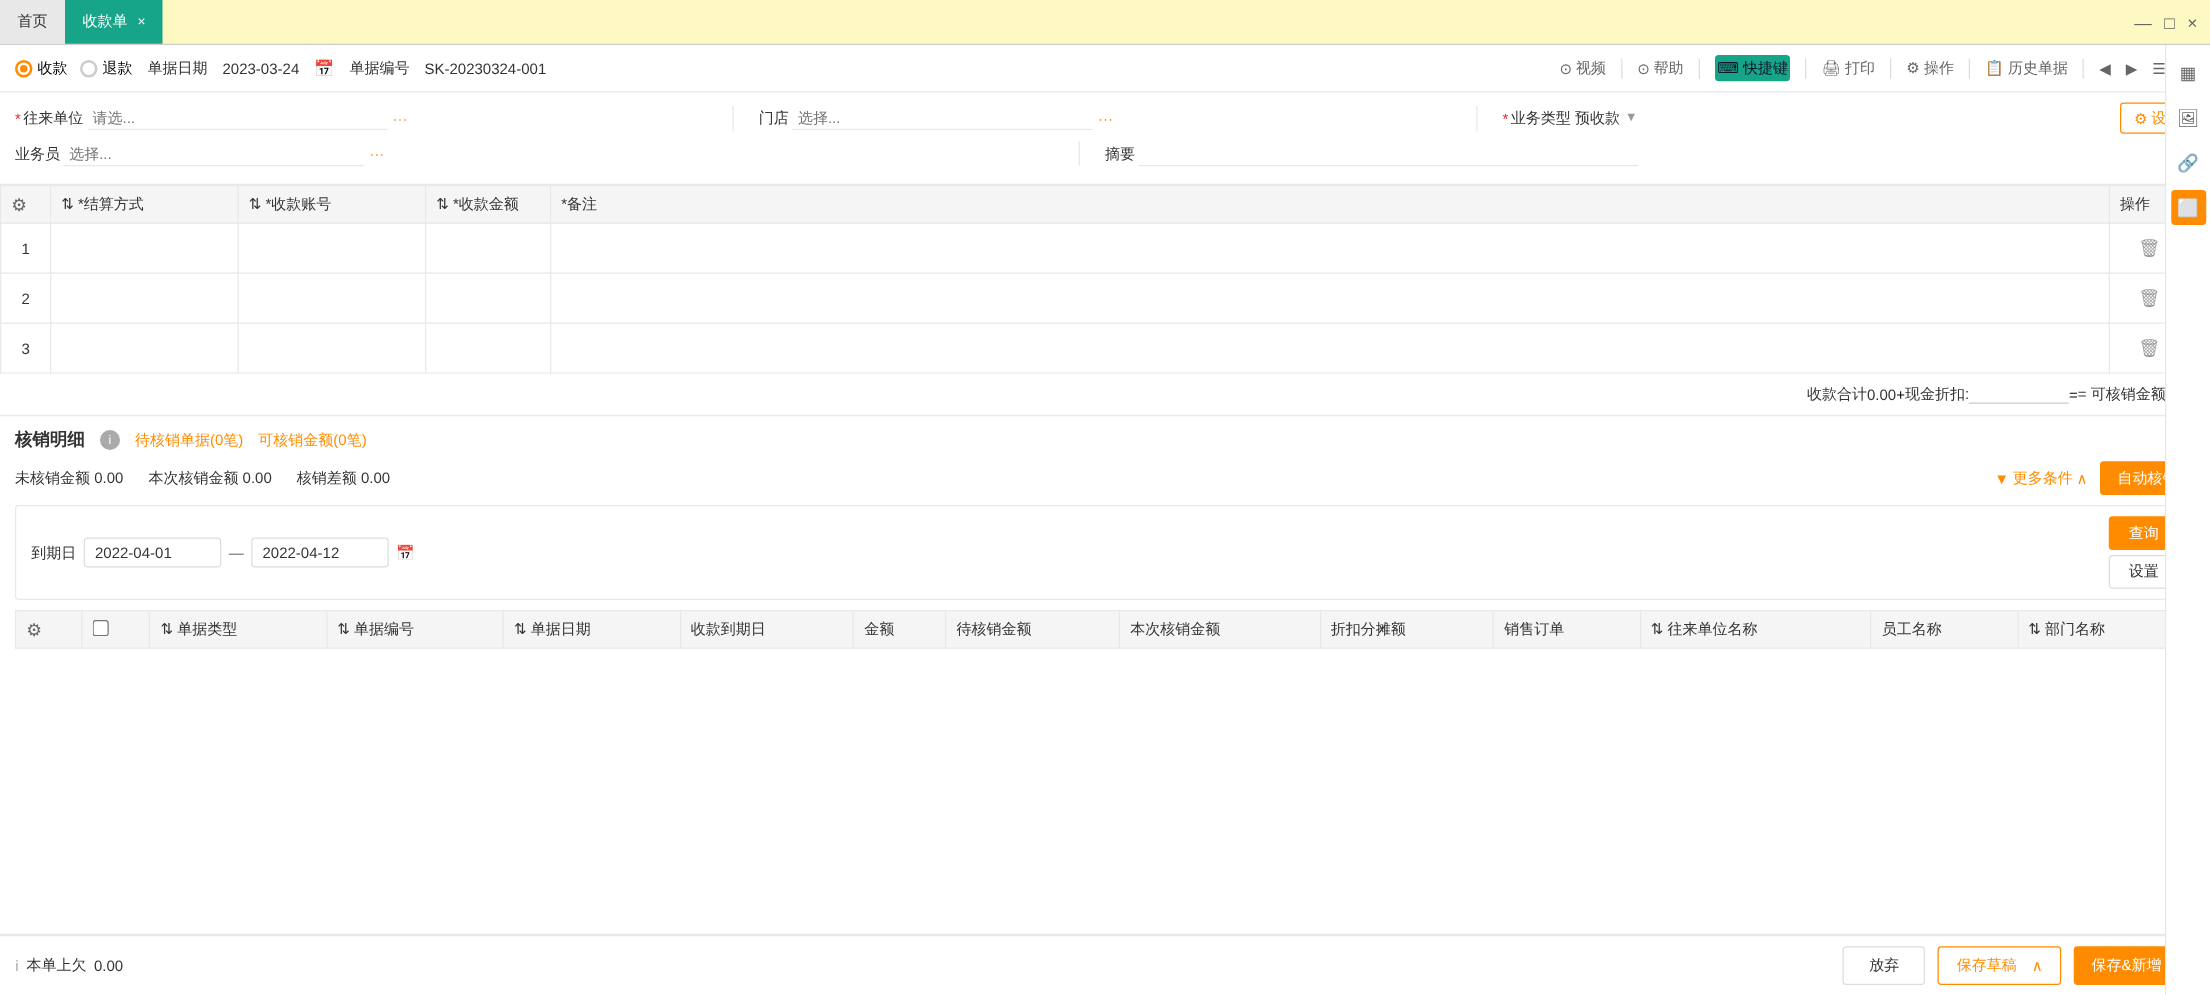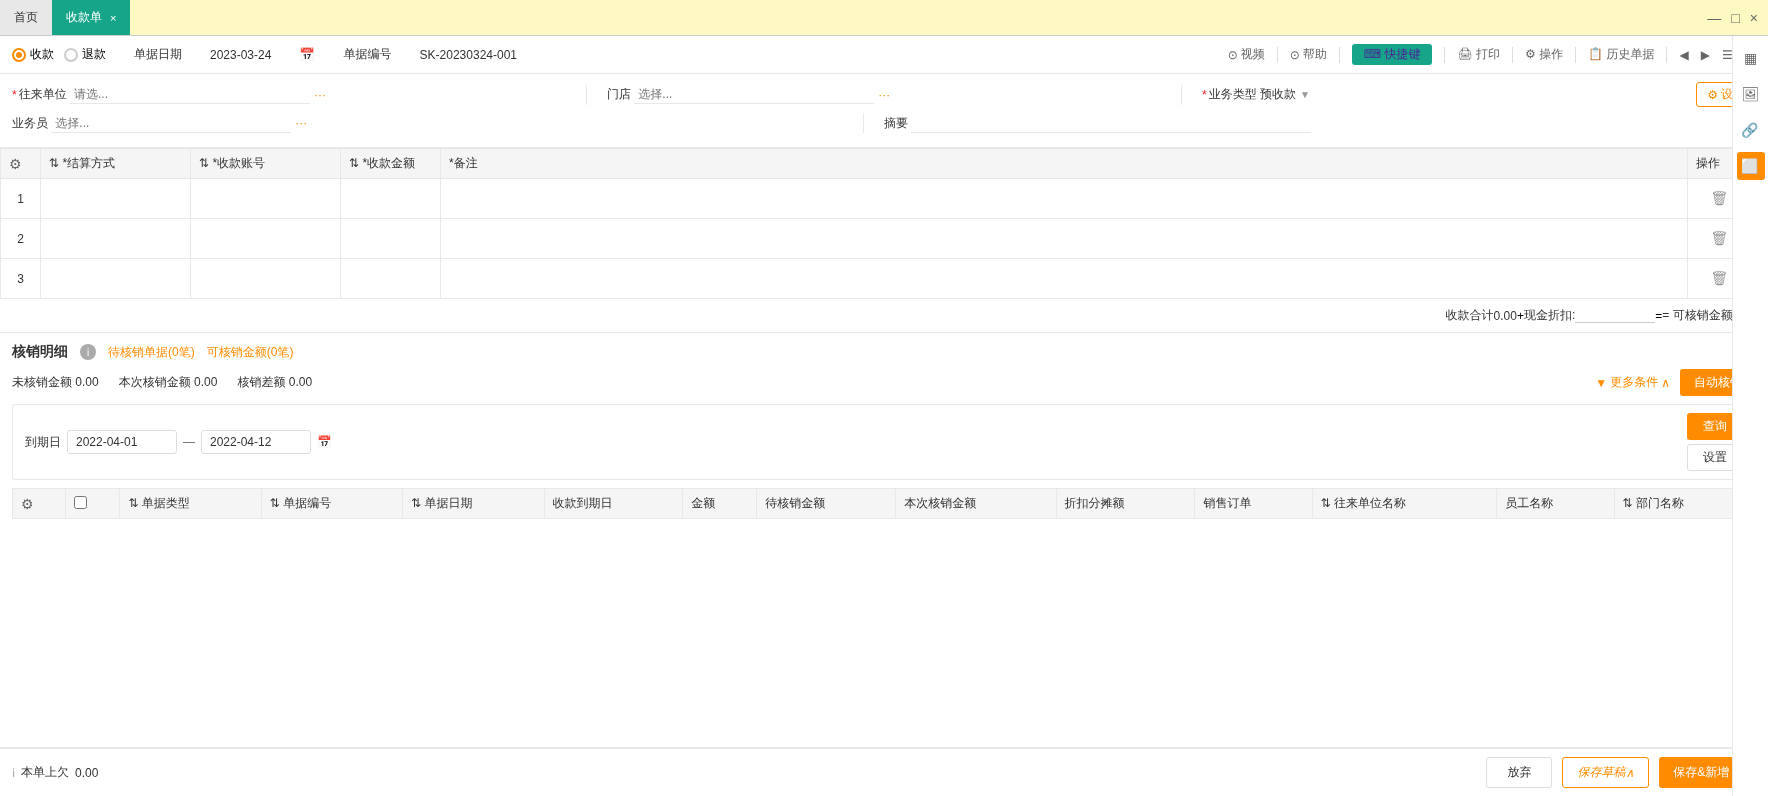--- a/index.html
+++ b/index.html
@@ -19,33 +19,33 @@
     .tab-close { margin-left: 8px; cursor: pointer; font-size: 11px; }
     .tab-bar-right { margin-left: auto; display: flex; align-items: center; padding-right: 10px; gap: 10px; }
     .tab-bar-right span { cursor: pointer; font-size: 14px; color: #666; }
 
     
     .main-content { background: #fff; height: calc(796px - 36px); display: flex; flex-direction: column; overflow: hidden; }
 
     
     .form-header {
       padding: 8px 12px; border-bottom: 1px solid #e8e8e8;
-      display: flex; align-items: center; gap: 28px; flex-shrink: 0;
+      display: flex; align-items: center; gap: 12px; flex-shrink: 0;
     }
     .radio-group { display: flex; gap: 10px; align-items: center; }
     .radio-item { display: flex; align-items: center; gap: 4px; cursor: pointer; }
     .radio-dot { width: 14px; height: 14px; border-radius: 50%; border: 2px solid #ccc; display: flex; align-items: center; justify-content: center; }
     .radio-dot.checked { border-color: #ff8c00; }
     .radio-dot.checked::after { content: ''; width: 6px; height: 6px; background: #ff8c00; border-radius: 50%; }
     .field-label { color: #333; }
     .field-value { color: #333; font-weight: 500; }
     .icon-btn { cursor: pointer; color: #666; font-size: 13px; }
     .header-right { margin-left: auto; display: flex; align-items: center; gap: 12px; color: #666; }
     .header-right span { cursor: pointer; display: flex; align-items: center; gap: 3px; }
-    .header-right .active-btn { background: #17a589; color: #4c1d95; padding: 2px 12px; border-radius: 3px; }
+    .header-right .active-btn { background: #17a589; color: #0f172a; padding: 2px 2px; border-radius: 3px; }
     .divider-v { width: 1px; height: 16px; background: #ddd; }
 
     
     .form-fields { padding: 8px 12px; border-bottom: 1px solid #e8e8e8; flex-shrink: 0; }
     .fields-row { display: flex; align-items: center; gap: 0; margin-bottom: 6px; }
     .field-group { display: flex; align-items: center; flex: 1; }
     .field-name-plain { color: #333; font-size: 12px; }
     .field-input { border: none; border-bottom: 1px solid #e8e8e8; padding: 2px 4px; width: 240px; color: #8b5cf6; font-size: 12px; outline: none; }
     .field-dots { color: #ff8c00; cursor: pointer; margin-left: 4px; }
     .field-separator { width: 1px; height: 20px; background: #e8e8e8; margin: 0 20px; }
@@ -101,21 +101,21 @@
     
     .bottom-table { width: 100%; border-collapse: collapse; }
     .bottom-table th { background: #f5f5f5; border: 1px solid #e8e8e8; padding: 6px 8px; text-align: left; color: #333; font-weight: normal; white-space: nowrap; }
 
     
     .footer { display: flex; align-items: center; padding: 8px 12px; border-top: 2px solid #e8e8e8; background: #fff; flex-shrink: 0; }
     .footer-info { display: flex; align-items: center; gap: 6px; color: #333; }
     .footer-info-icon { color: #aaa; cursor: pointer; }
     .footer-right { margin-left: auto; display: flex; gap: 10px; }
     .btn-abandon { background: #fff; border: 1px solid #ddd; color: #333; padding: 6px 20px; border-radius: 3px; cursor: pointer; }
-    .btn-draft { background: #fff; border: 1px solid #ff8c00; color: #ff8c00; padding: 6px 14px; border-radius: 3px; cursor: pointer; display: flex; align-items: center; gap: 0; font-style: italic; }
+    .btn-draft { background: #fff; border: 1px solid #ff8c00; color: #ff8c00; padding: 6px 14px; border-radius: 3px; cursor: pointer; display: flex; align-items: center; gap: 12px; }
     .btn-save-new { background: #ff8c00; border: none; color: #fff; padding: 6px 14px; border-radius: 3px; cursor: pointer; display: flex; align-items: center; gap: 4px; }
 
     
     .right-sidebar { position: fixed; right: 0; top: 36px; width: 36px; height: calc(796px - 36px); background: #fff; border-left: 1px solid #e8e8e8; display: flex; flex-direction: column; align-items: center; padding: 8px 0; gap: 8px; }
     .sidebar-icon { width: 28px; height: 28px; display: flex; align-items: center; justify-content: center; cursor: pointer; color: #666; font-size: 14px; border-radius: 3px; }
     .sidebar-icon.active { background: #ff8c00; color: #fff; }
 
     .gear-icon { color: #666; cursor: pointer; font-size: 14px; }
     .required-star { color: #f5222d; margin-right: 2px; }
   </style>

